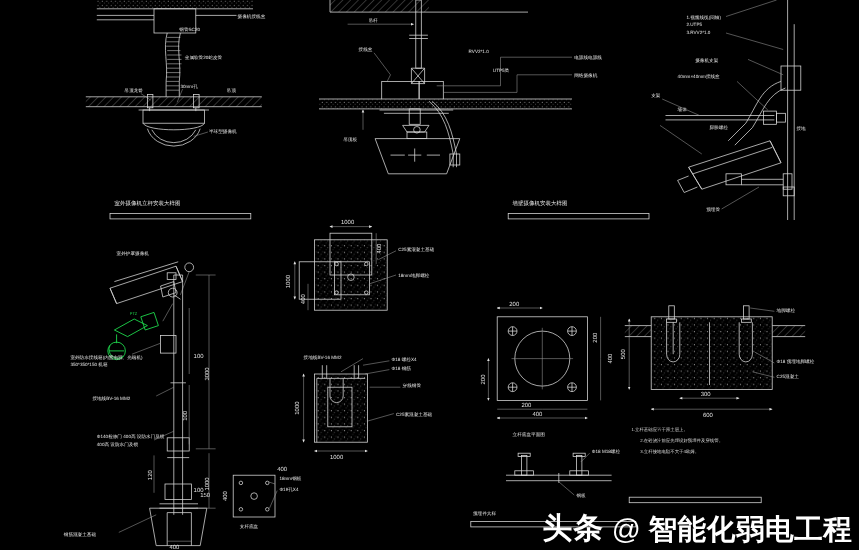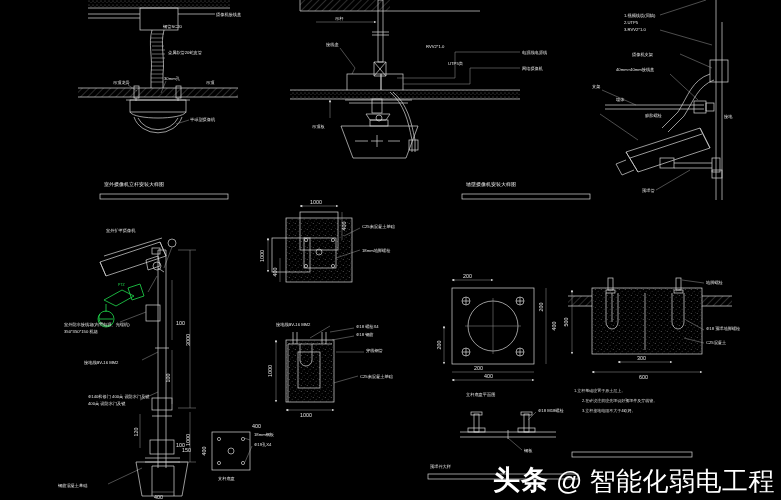--- a/index.html
+++ b/index.html
@@ -11,21 +11,21 @@
   .grn{stroke:#1fdc4d;stroke-width:.8;fill:none;}
   .txt{fill:#e6e6e6;font-size:4.2px;font-family:"Liberation Sans",sans-serif;}
   .dim{fill:#e2e2e2;font-size:5.4px;font-family:"Liberation Sans",sans-serif;}
   .dimv{fill:#e2e2e2;font-size:5.4px;font-family:"Liberation Sans",sans-serif;}
   .ttl{fill:#ededed;font-size:5px;font-family:"Liberation Sans",sans-serif;}
   .note{fill:#dcdcdc;font-size:4px;font-family:"Liberation Sans",sans-serif;}
   .gtxt{fill:#1fdc4d;font-size:3.6px;}
   .wm{position:absolute;right:6px;bottom:6px;display:flex;align-items:center;gap:7px;}
   .wm-head{color:#fff;font-size:27px;font-weight:bold;letter-spacing:1px;line-height:1;}
   .wm-at{color:#fff;font-size:26px;line-height:1;}
-  .wm-name{color:#fff;font-size:26px;font-weight:normal;letter-spacing:.5px;line-height:1;}
+  .wm-name{color:#fff;font-size:26px;font-weight:bold;letter-spacing:.5px;line-height:1;}
 </style>
 </head>
 <body>
 
 <div id="stage">
 
   <svg id="cad" viewBox="0 0 781 500">
     <defs>
       <pattern id="concrete" width="6" height="6" patternUnits="userSpaceOnUse">
         <rect width="6" height="6" fill="#000"></rect>

